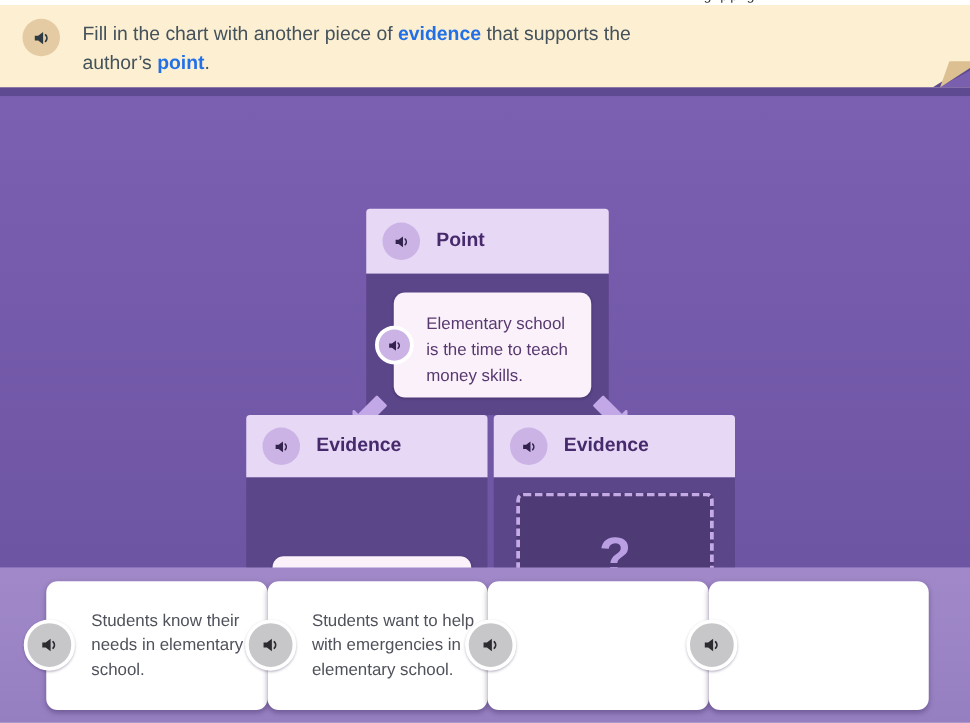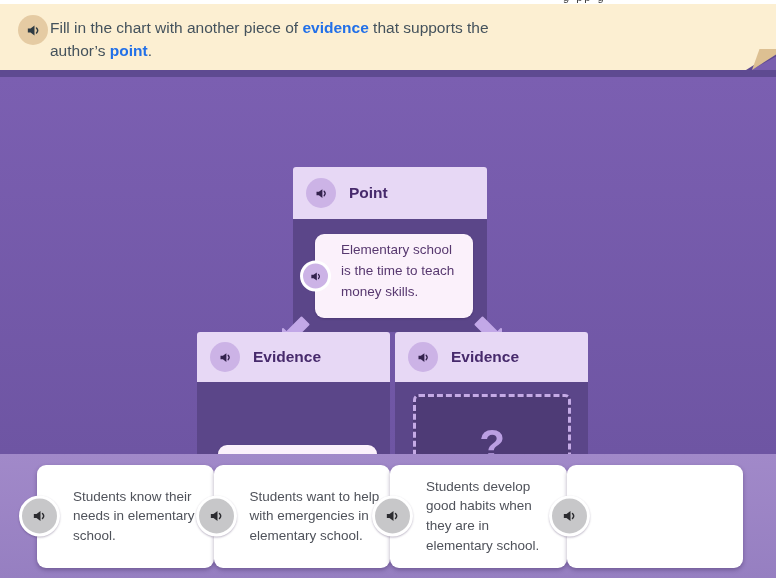--- a/index.html
+++ b/index.html
@@ -7,40 +7,40 @@
   .screen{position:relative;width:776px;height:578px;overflow:hidden;background:#7b5fb1;}
 
   
   .sliver{position:absolute;left:0;top:0;width:776px;height:4px;background:#ffffff;overflow:hidden;}
   .sliver span{position:absolute;left:563px;top:-9px;font-size:11px;color:#3a3a3a;letter-spacing:2px;}
 
   
   .banner{position:absolute;left:0;top:4px;width:776px;height:66px;background:#fcefd2;}
   .banner-speaker{position:absolute;left:18px;top:11px;width:30px;height:30px;border-radius:50%;
     background:#e5cba3;display:flex;align-items:center;justify-content:center;cursor:pointer;}
-  .banner-text{position:absolute;left:50px;top:12px;width:490px;font-size:15.5px;line-height:1.5;color:#44525c;}
+  .banner-text{position:absolute;left:66px;top:12px;width:490px;font-size:15.5px;line-height:1.5;color:#44525c;}
   .vocab{color:#2270e8;font-weight:bold;cursor:pointer;}
   .fold{position:absolute;right:0;bottom:0;width:30px;height:26px;}
   .fold .f-shadow{position:absolute;inset:0;background:#5e4a91;clip-path:polygon(0 100%,100% 28%,100% 100%);}
   .fold .f-purple{position:absolute;inset:0;background:#7a5fae;clip-path:polygon(18% 100%,100% 48%,100% 100%);}
   .fold .f-tan{position:absolute;inset:0;background:#ddc092;clip-path:polygon(45% 19%,100% 19%,100% 40%,20% 100%);}
   .shadow-band{position:absolute;left:0;top:70px;width:776px;height:7px;background:#5e4a91;}
 
   
   .main{position:absolute;left:0;top:77px;width:776px;height:377px;background:linear-gradient(#7b5fb1,#6e55a3);}
 
   .chart{position:absolute;left:197px;top:90px;width:391px;height:347px;}
   .hdr{background:#e7d8f5;display:flex;align-items:center;border-radius:3px 3px 0 0;}
   .hdr-circle{width:30px;height:30px;border-radius:50%;background:#ccb3e6;margin-left:13px;
     display:flex;align-items:center;justify-content:center;flex:0 0 auto;cursor:pointer;}
   .hdr-label{margin-left:13px;font-size:15.5px;font-weight:bold;color:#472a6c;}
   .point-header{position:absolute;left:96px;top:0;width:194px;height:52px;}
   .stem{position:absolute;left:96px;top:52px;width:194px;height:113px;background:#5b4689;}
 
-  .speech-card{position:absolute;background:#fbf1fb;border-radius:9px;display:flex;align-items:flex-start;
+  .speech-card{position:absolute;background:#fbf1fb;border-radius:9px;display:flex;align-items:flex-end;
     box-shadow:0 1px 2px rgba(30,10,60,.25);}
   .speech-card .txt{padding:6px 9px 6px 26px;font-size:13.5px;line-height:1.55;color:#57386f;}
   .card-speaker{position:absolute;left:-15px;top:50%;transform:translateY(-50%);width:25px;height:25px;
     border-radius:50%;background:#ccb3e6;border:3px solid #ffffff;
     display:flex;align-items:center;justify-content:center;cursor:pointer;}
   .elem-card{left:118px;top:67px;width:158px;height:84px;}
 
   .arrow{position:absolute;width:40px;height:40px;}
   .arrow-left{left:78px;top:144px;}
   .arrow-right{left:272px;top:144px;transform:scaleX(-1);}
@@ -192,21 +192,20 @@
         <div class="txt">Students want to help with emergencies in elementary school.</div>
       </div>
 
       <div class="option-card">
         <div class="opt-speaker">
           <svg class="spk-svg" width="17" height="17" viewBox="0 0 24 24">
             <path d="M4 9.2v5.6h3.8L13.4 19V5L7.8 9.2H4z" fill="#2c2c30"></path>
             <path d="M16.2 8.4a5.2 5.2 0 0 1 0 7.2" fill="none" stroke="#2c2c30" stroke-width="2" stroke-linecap="round"></path>
           </svg>
         </div>
-        <div class="txt">Students develop good habits when they are in elementary school.</div>
       </div>
 
       <div class="option-card">
         <div class="opt-speaker">
           <svg class="spk-svg" width="17" height="17" viewBox="0 0 24 24">
             <path d="M4 9.2v5.6h3.8L13.4 19V5L7.8 9.2H4z" fill="#2c2c30"></path>
             <path d="M16.2 8.4a5.2 5.2 0 0 1 0 7.2" fill="none" stroke="#2c2c30" stroke-width="2" stroke-linecap="round"></path>
           </svg>
         </div>
       </div>

